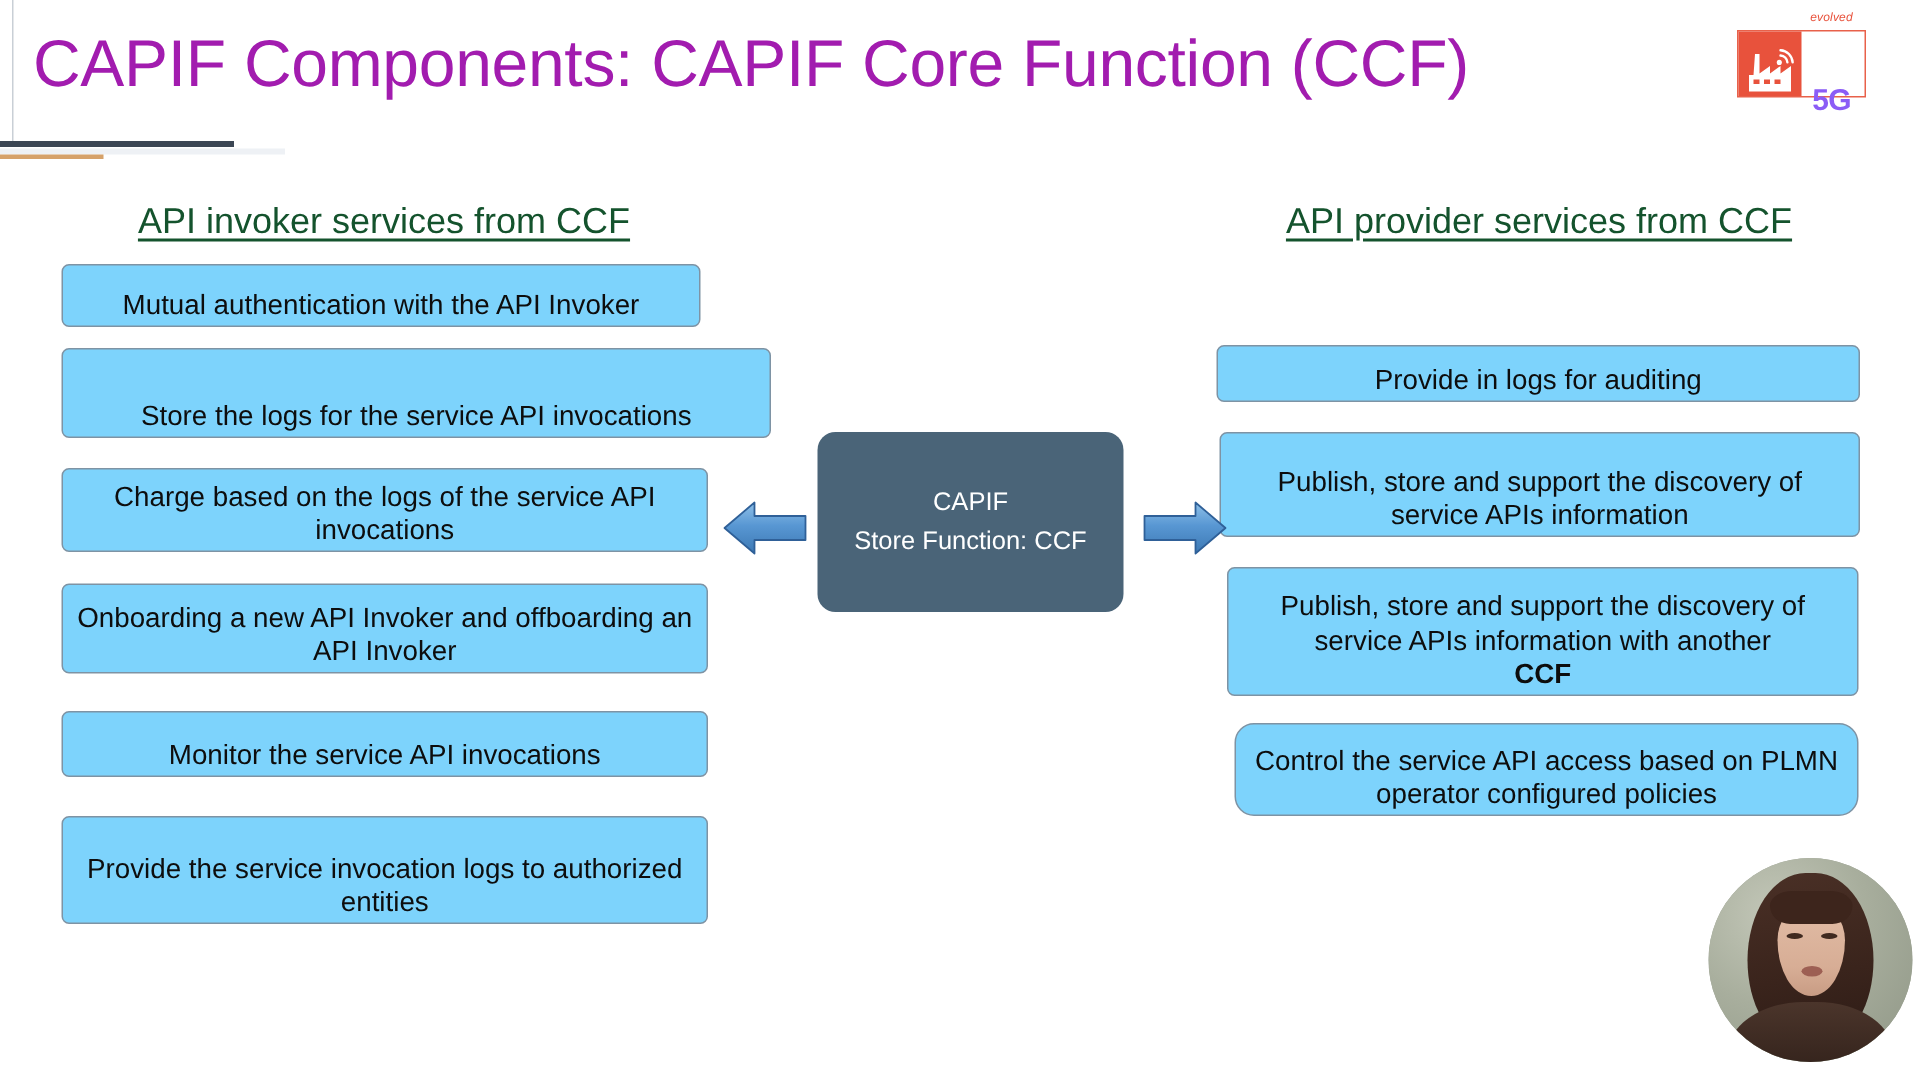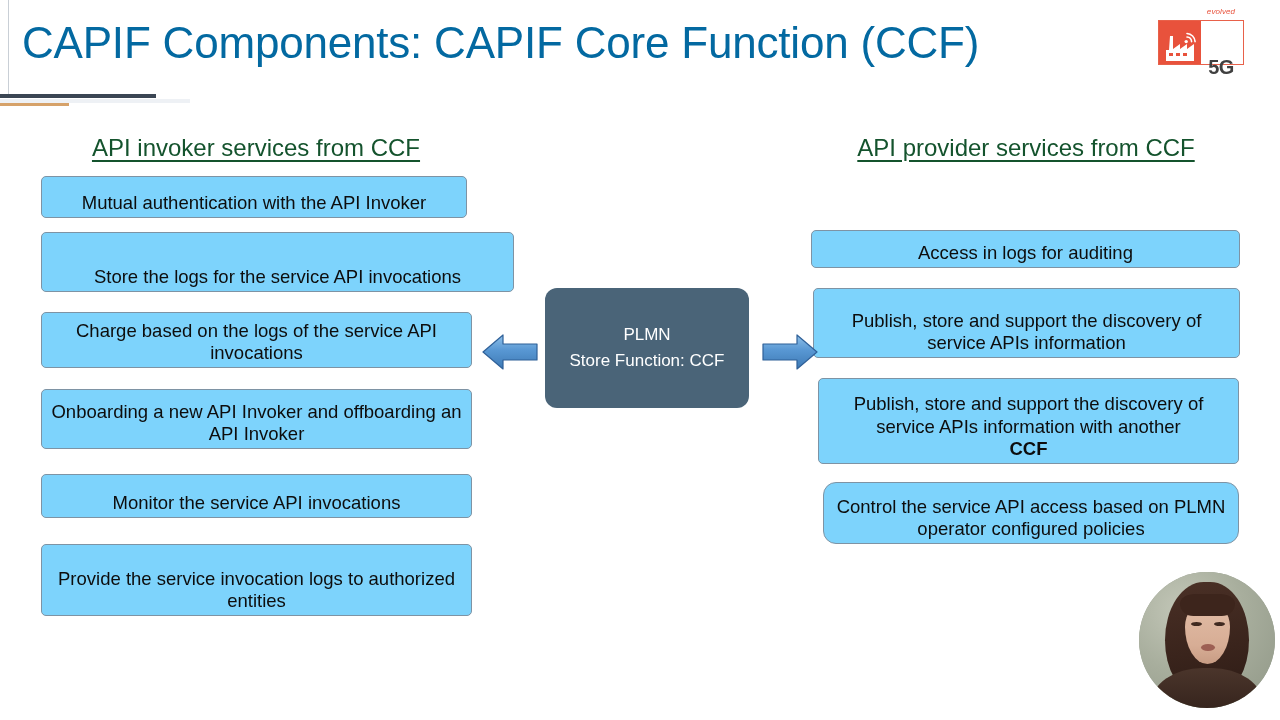--- a/index.html
+++ b/index.html
@@ -34,21 +34,21 @@
 
   
   .slide-title {
     position: absolute;
     left: 22px;
     top: 20px;
     width: 1100px;
     font-size: 44px;
     line-height: 1.05;
     font-weight: 400;
-    color: #0369a1;
+    color: #a21caf;
     letter-spacing: -0.2px;
     white-space: nowrap;
   }
 
   .title-rule-dark {
     position: absolute;
     left: 0px;
     top: 94px;
     width: 156px;
     height: 4px;
@@ -105,21 +105,21 @@
   .logo-evolved {
     font-size: 8px;
     color: #e8523c;
     font-style: italic;
     line-height: 1;
     letter-spacing: 0.1px;
     margin-bottom: 1px;
   }
   .logo-5g {
     font-size: 20px;
-    color: #404040;
+    color: #8b5cf6;
     font-weight: 700;
     line-height: 1;
     letter-spacing: -0.5px;
   }
 
   
   .col-heading {
     position: absolute;
     font-size: 24px;
     color: #14532d;
@@ -310,37 +310,37 @@
   </div>
 
   <div class="svc-box" style="left:41px; top:544px; width:431px; height:72px;">
     <span>Provide the service invocation logs to authorized entities</span>
   </div>
 
   <div class="col-heading" id="right-heading">API provider services from CCF</div>
 
 
   <div class="svc-box" style="left:811px; top:230px; width:429px; height:38px;">
-    <span>Access in logs for auditing</span>
+    <span>Provide in logs for auditing</span>
   </div>
 
   <div class="svc-box" style="left:813px; top:288px; width:427px; height:70px;">
     <span>Publish, store and support the discovery of service APIs information</span>
   </div>
 
   <div class="svc-box" style="left:818px; top:378px; width:421px; height:86px;">
     <span><span>Publish, store and support the discovery of service APIs information with another </span><b>CCF</b></span>
   </div>
 
   <div class="svc-box" style="left:823px; top:482px; width:416px; height:62px;border-radius:13px;">
     <span>Control the service API access based on PLMN operator configured policies</span>
   </div>
 
   <div class="ccf-node">
-    <div>PLMN</div>
+    <div>CAPIF</div>
     <div>Store Function: CCF</div>
   </div>
 
   <div class="arrow" id="arrow-left">
     <svg width="58" height="44" viewBox="0 0 58 44" aria-hidden="true">
       <defs>
         <linearGradient id="gradL" x1="0" y1="0" x2="0" y2="1">
           <stop offset="0%" stop-color="#8fc0e8"></stop>
           <stop offset="45%" stop-color="#5897d3"></stop>
           <stop offset="100%" stop-color="#3d79b4"></stop>

